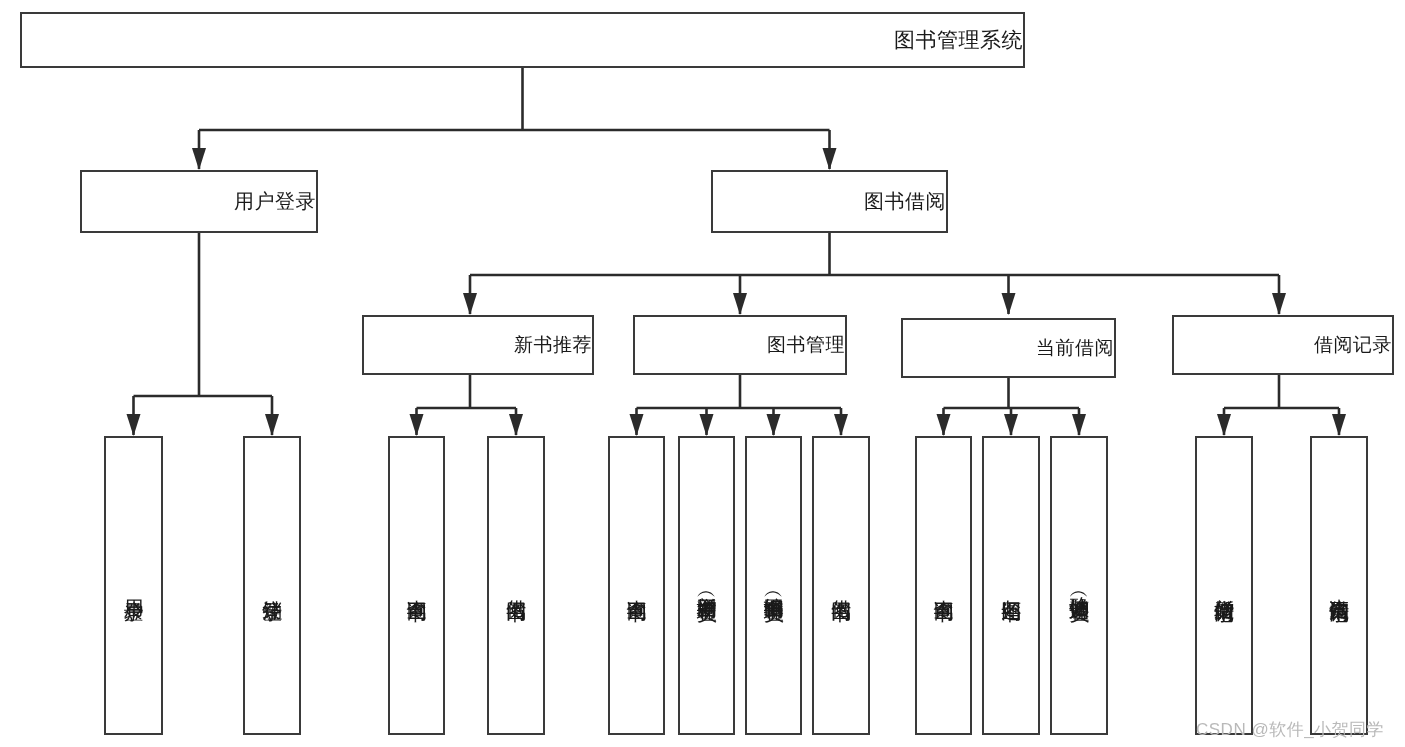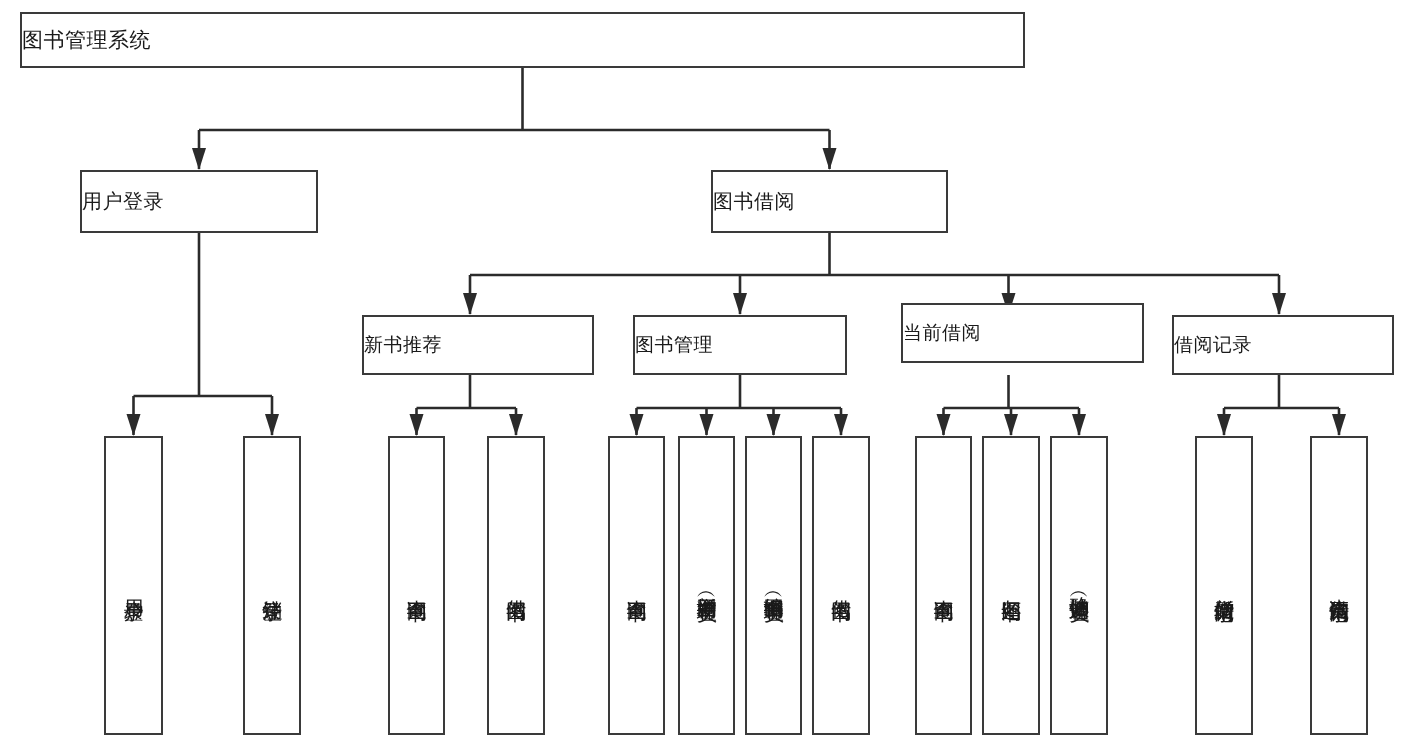--- a/index.html
+++ b/index.html
@@ -22,21 +22,21 @@
     width: 1405px;
     height: 747px;
   }
   .node {
     position: absolute;
     box-sizing: border-box;
     border: 2px solid #3a3a3a;
     background: #ffffff;
     display: flex;
     align-items: center;
-    justify-content: flex-start;
+    justify-content: flex-end;
     color: #1a1a1a;
   }
   .node-label {
     display: block;
     text-align: center;
     line-height: 1.12;
     letter-spacing: 0.5px;
   }
   .level-0 > .node-label { font-size: 21px; }
   .level-1 > .node-label { font-size: 20px; }
@@ -129,21 +129,21 @@
       </div>
       <div class="node level-1" style="left: 711px; top: 170px; width: 237px; height: 63px; border-color: rgb(58, 58, 58);">
         <span class="node-label">图书借阅</span>
       </div>
       <div class="node level-2" style="left: 362px; top: 315px; width: 232px; height: 60px; border-color: rgb(58, 58, 58);">
         <span class="node-label">新书推荐</span>
       </div>
       <div class="node level-2" style="left: 633px; top: 315px; width: 214px; height: 60px; border-color: rgb(58, 58, 58);">
         <span class="node-label">图书管理</span>
       </div>
-      <div class="node level-2" style="left: 901px; top: 303px; width: 243px; height: 60px; border-color: rgb(58, 58, 58);">
+      <div class="node level-2" style="left: 901px; top: 318px; width: 215px; height: 60px; border-color: rgb(58, 58, 58);">
         <span class="node-label">当前借阅</span>
       </div>
       <div class="node level-2" style="left: 1172px; top: 315px; width: 222px; height: 60px; border-color: rgb(58, 58, 58);">
         <span class="node-label">借阅记录</span>
       </div>
       <div class="node level-2 leaf" style="left: 104px; top: 436px; width: 59px; height: 299px; border-color: rgb(58, 58, 58);">
         <span class="node-label">用户登录</span>
       </div>
       <div class="node level-2 leaf" style="left: 243px; top: 436px; width: 58px; height: 299px; border-color: rgb(58, 58, 58);">
         <span class="node-label">注销登录</span>
@@ -175,13 +175,14 @@
       <div class="node level-3 leaf" style="left: 1050px; top: 436px; width: 58px; height: 299px; border-color: rgb(58, 58, 58);">
         <span class="node-label">确认归还（管理员）</span>
       </div>
       <div class="node level-3 leaf" style="left: 1195px; top: 436px; width: 58px; height: 299px; border-color: rgb(58, 58, 58);">
         <span class="node-label">新增借阅记录</span>
       </div>
       <div class="node level-3 leaf" style="left: 1310px; top: 436px; width: 58px; height: 299px; border-color: rgb(58, 58, 58);">
         <span class="node-label">查询借阅记录</span>
       </div>
     </div>
+  <div id="watermark" style="left: 1196px; top: 718px; color: rgb(185, 185, 185);">CSDN @软件_小贺同学</div>
 </div>
 
 </body></html>

